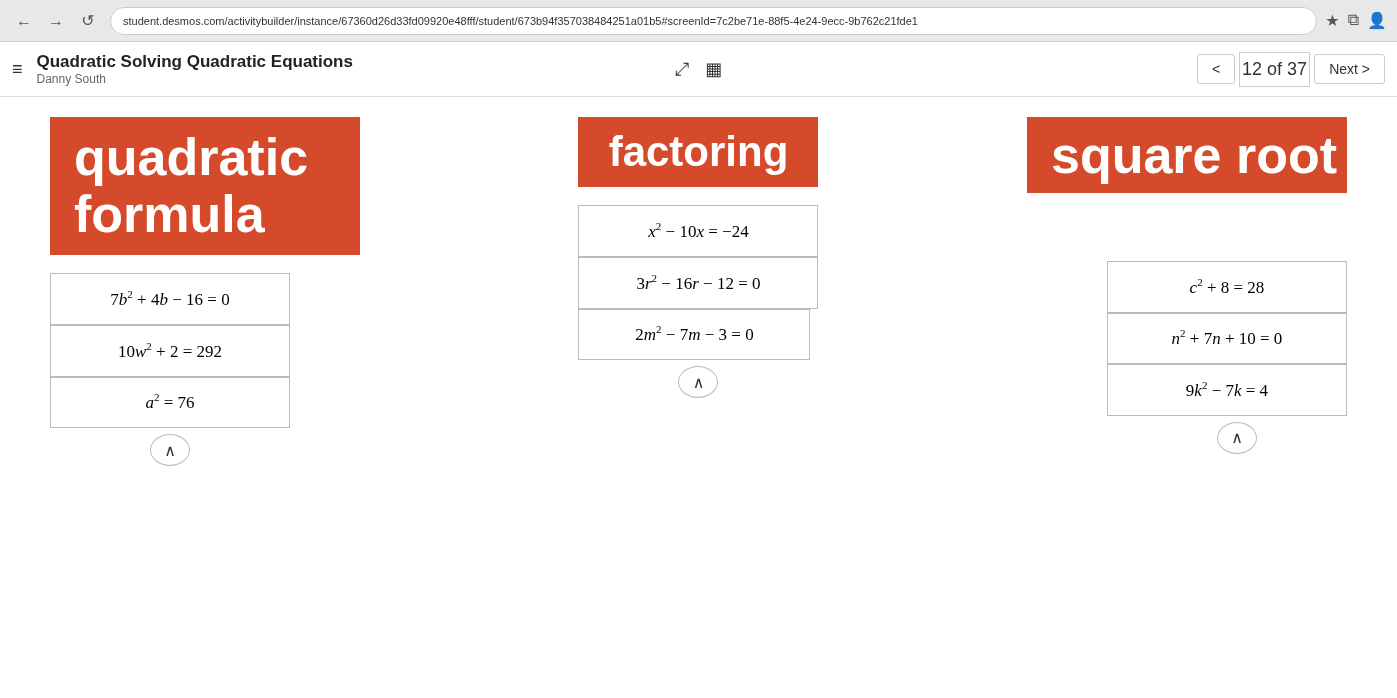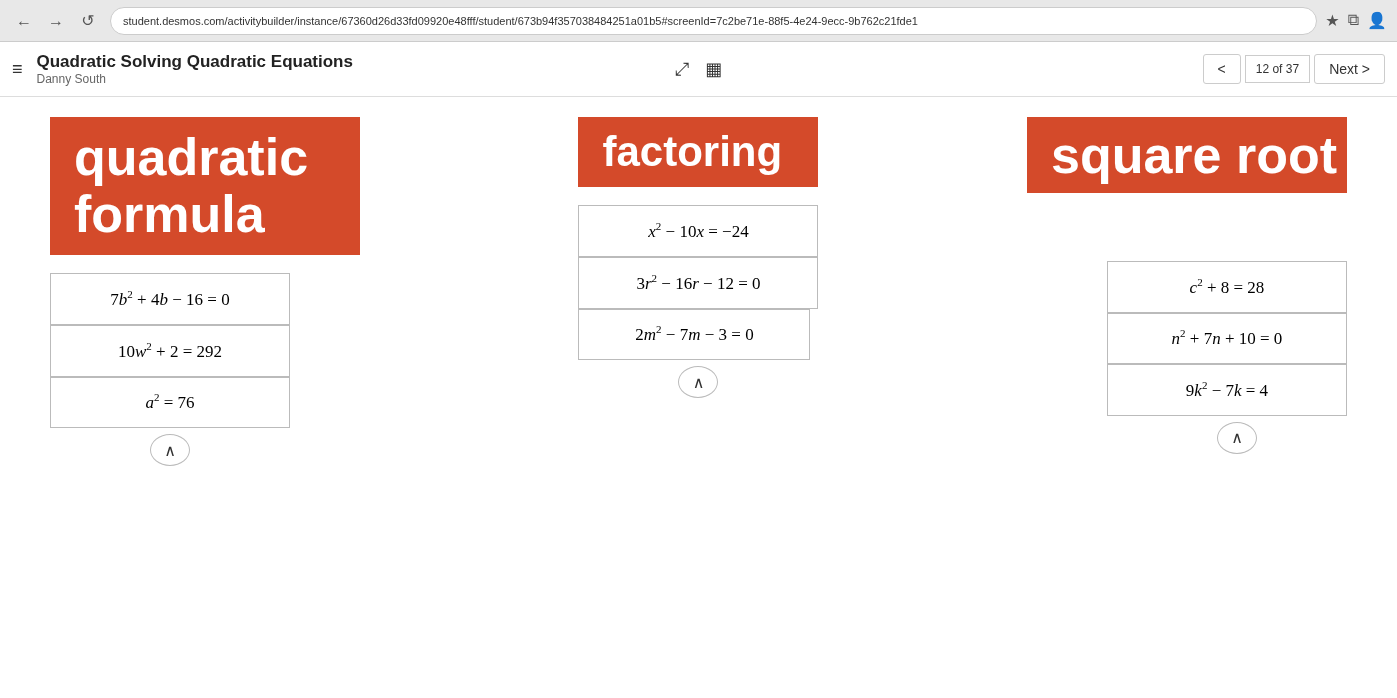--- a/index.html
+++ b/index.html
@@ -112,23 +112,23 @@
     .prev-btn, .next-btn {
       border: 1px solid #ccc;
       background: white;
       padding: 6px 14px;
       font-size: 14px;
       cursor: pointer;
       color: #333;
       border-radius: 3px;
     }
     .page-count {
-      font-size: 12px;
-      color: #333;
-      padding: 6px 10px;
+      font-size: 18px;
+      color: #333;
+      padding: 6px 2px;
       border: 1px solid #ccc;
       background: white;
     }
 
     
     .main-content {
       background: white;
       height: calc(698px - 42px - 55px);
       display: flex;
       align-items: flex-start;
@@ -277,21 +277,21 @@
       <div class="eq-card" style="border-top:1px solid #bbb;">
         <span class="math"><i>a</i><sup class="sup">2</sup> = 76</span>
       </div>
     </div>
     <div class="scroll-up-btn" style="margin-left:100px;">
       <span>∧</span>
     </div>
   </div>
 
   <div class="column">
-    <div class="category-header" style="width:240px; text-align:left;">
+    <div class="category-header" style="width:240px; text-align:center;">
       factoring
     </div>
     <div style="width:240px;">
       <div class="eq-card" style="width:240px;">
         <span class="math"><i>x</i><sup class="sup">2</sup> − 10<i>x</i> = −24</span>
       </div>
       <div class="eq-card" style="width:240px; border-top:1px solid #bbb;">
         <span class="math">3<i>r</i><sup class="sup">2</sup> − 16<i>r</i> − 12 = 0</span>
       </div>
       <div class="eq-card" style="width:232px; border-top:1px solid #bbb;">

